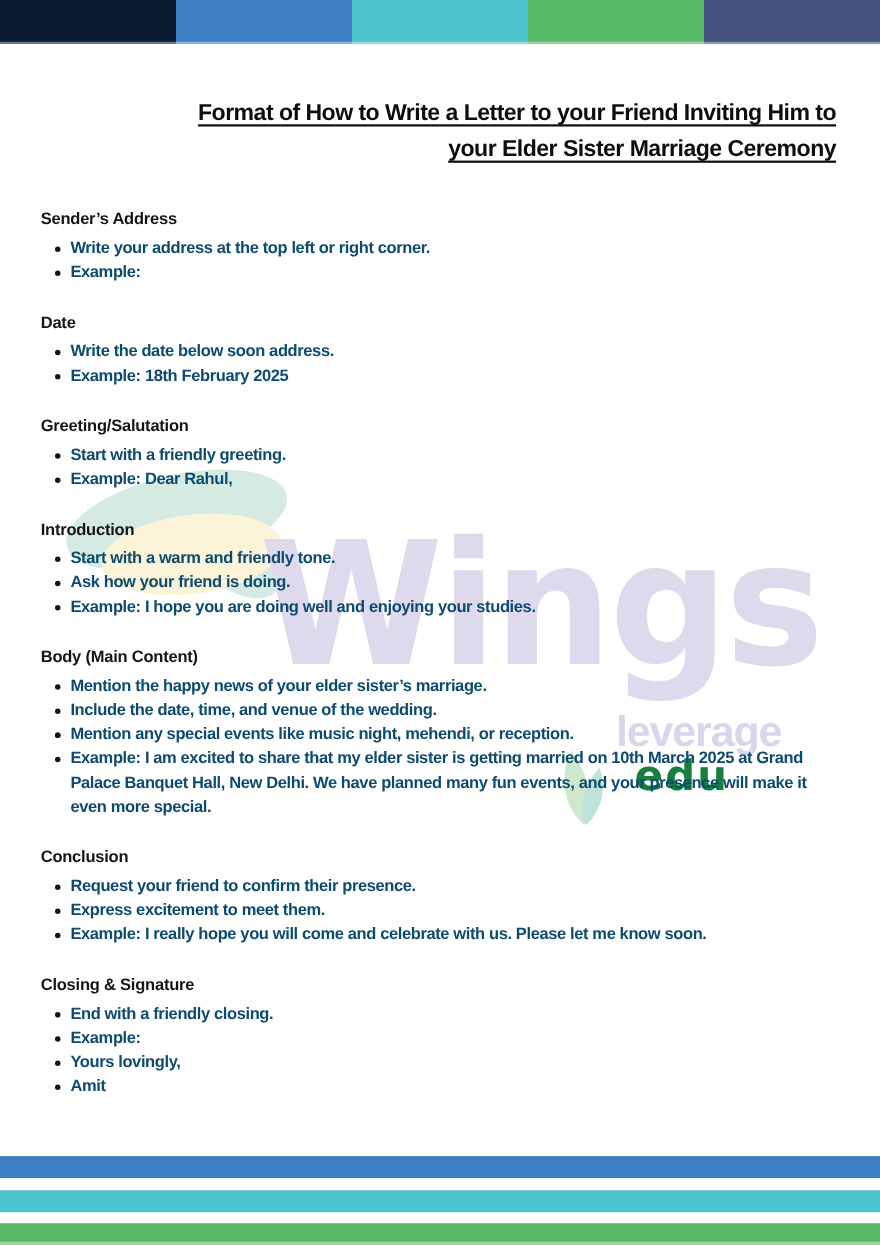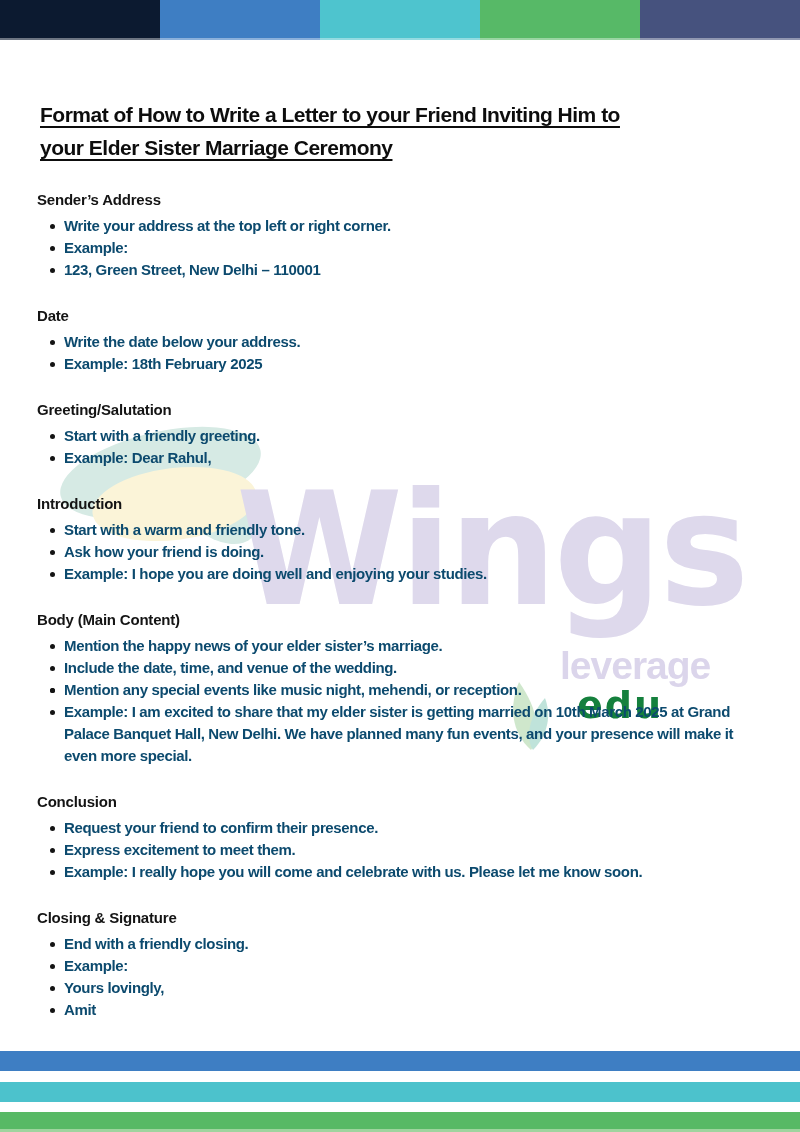--- a/index.html
+++ b/index.html
@@ -39,22 +39,22 @@
   }
   .wm-edu {
     position:absolute; left:577px; top:686px;
     font-size:38px; font-weight:bold; letter-spacing:2px; line-height:1;
     font-family:"DejaVu Sans", sans-serif; white-space:nowrap;
   }
   .wm-leaf { position:absolute; left:505px; top:680px; }
 
   
   .title {
-    position:absolute; top:98px; left:40px; width:720px; z-index:2;
-    margin:0; text-align:left; font-size:21px; font-weight:bold;
+    position:absolute; top:86px; left:40px; width:720px; z-index:2;
+    margin:0; text-align:right; font-size:21px; font-weight:bold;
     letter-spacing:-0.5px; line-height:33px; color:#0d0d0d;
   }
   .title .line {
     display:block; text-decoration:underline;
     text-decoration-thickness:2px; text-underline-offset:4px;
   }
 
   
   .content { position:absolute; top:171px; left:37px; width:719px; z-index:2;margin-top:20px; }
   .section { margin:0 0 26px 0; }
@@ -103,28 +103,27 @@
     <span class="line">Format of How to Write a Letter to your Friend Inviting Him to</span>
     <span class="line">your Elder Sister Marriage Ceremony</span>
   </h1>
 
   <div class="content">
   <div class="section">
     <h2 class="sec-heading">Sender’s Address</h2>
     <ul>
           <li><span class="dot"></span><span>Write your address at the top left or right corner.</span></li>
           <li><span class="dot"></span><span>Example:</span></li>
-          <li><span class="dot"></span><span>123, Green Street, New Delhi – 110001</span></li>
         </ul>
   </div>
 
   <div class="section">
     <h2 class="sec-heading">Date</h2>
     <ul>
-          <li><span class="dot"></span><span>Write the date below your address.</span></li>
+          <li><span class="dot"></span><span>Write the date below soon address.</span></li>
           <li><span class="dot"></span><span>Example: 18th February 2025</span></li>
         </ul>
   </div>
 
   <div class="section">
     <h2 class="sec-heading">Greeting/Salutation</h2>
     <ul>
           <li><span class="dot"></span><span>Start with a friendly greeting.</span></li>
           <li><span class="dot"></span><span>Example: Dear Rahul,</span></li>
         </ul>

